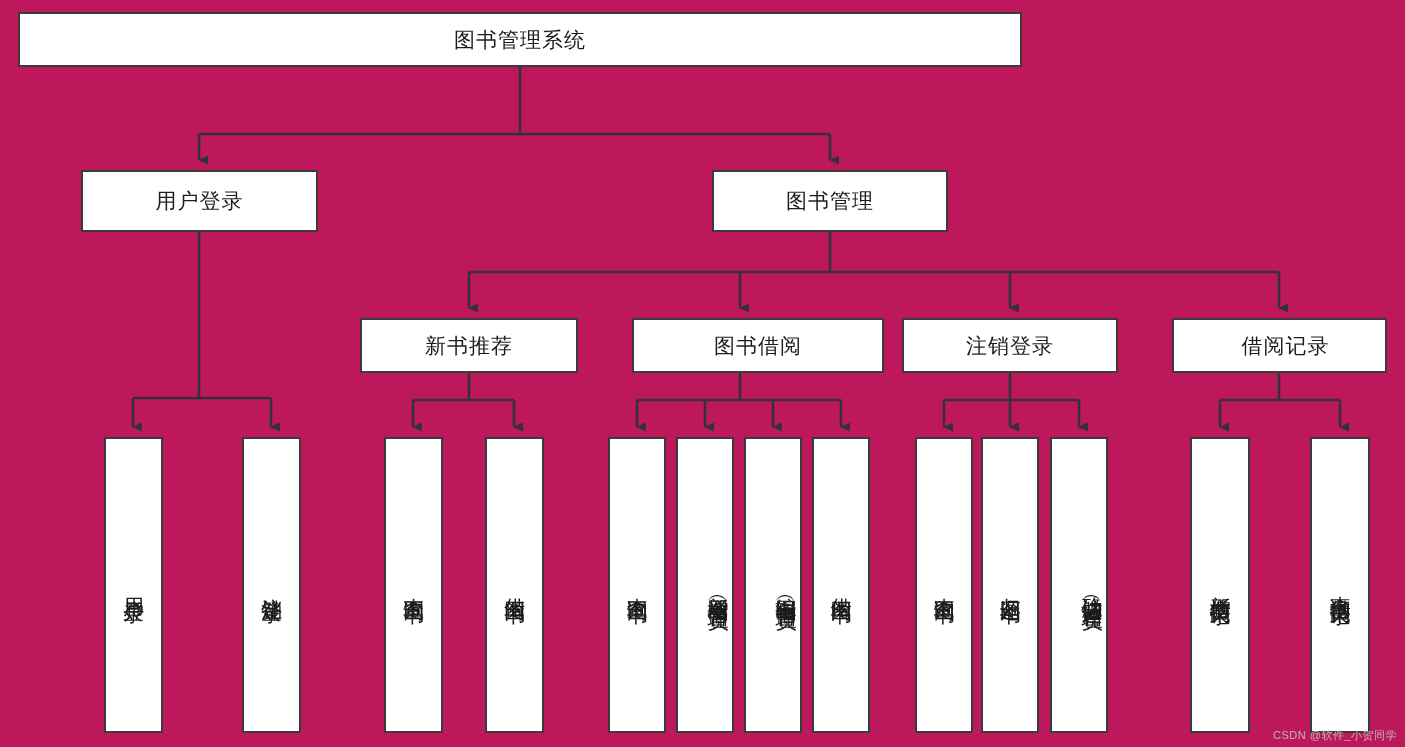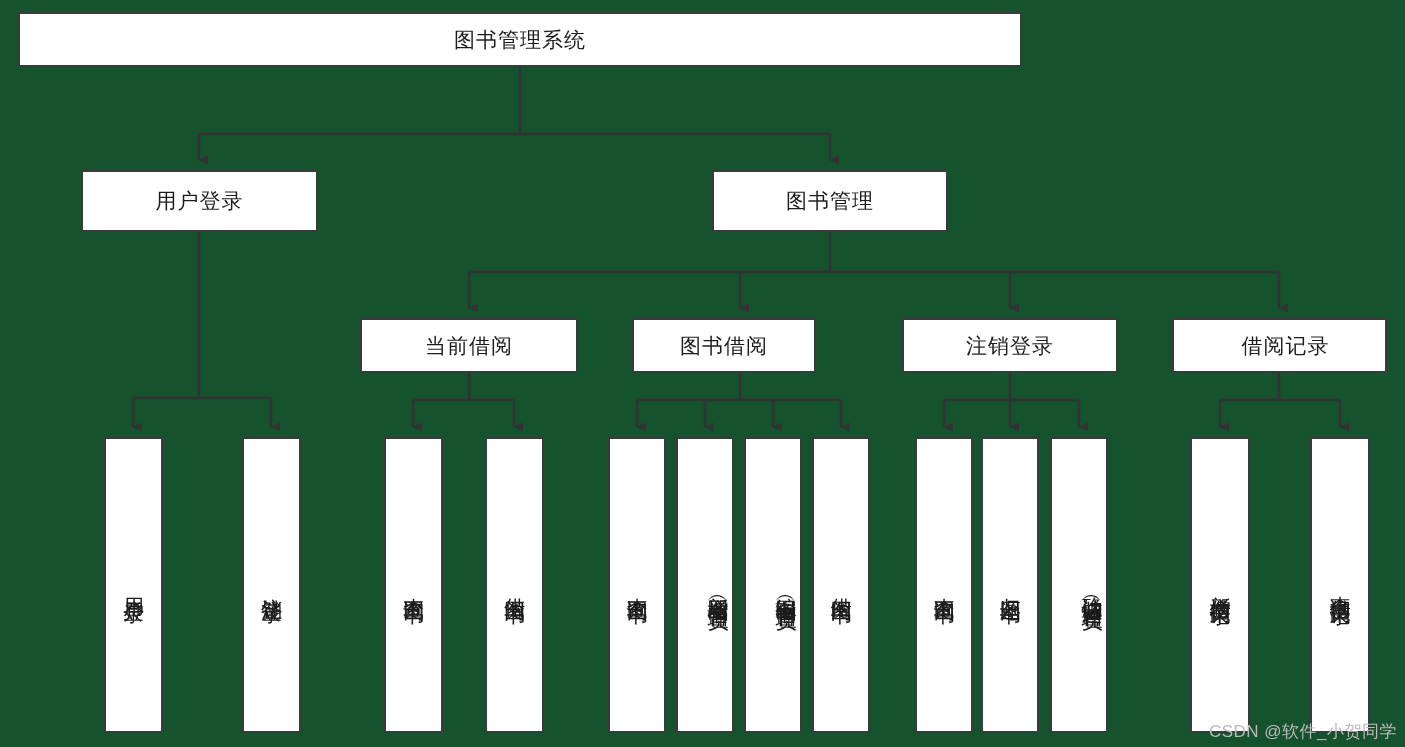--- a/index.html
+++ b/index.html
@@ -7,21 +7,21 @@
     padding: 0;
     background: #ffffff;
   }
   body {
     font-family: "Liberation Sans", "DejaVu Sans", sans-serif;
   }
   #canvas {
     position: relative;
     width: 1405px;
     height: 747px;
-    background: #14532d;
+    background: #be185d;
     overflow: hidden;
   }
   svg.wires {
     position: absolute;
     left: 0;
     top: 0;
     width: 1405px;
     height: 747px;
     pointer-events: none;
   }
@@ -58,21 +58,21 @@
     text-align: center;
   }
   .node-v.center-v {
     align-items: center;
     padding-top: 0;
   }
   .watermark {
     position: absolute;
     right: 8px;
     bottom: 4px;
-    font-size: 17px;
+    font-size: 11px;
     color: #b9b9b9;
     letter-spacing: 0.5px;
     white-space: nowrap;
   }
 </style>
 </head>
 <body>
 
 <div id="canvas">
 
@@ -132,24 +132,24 @@
 
   <div class="node node-h" style="left:81px; top:170px; width:237px; height:62px;">
     <span>用户登录</span>
   </div>
 
   <div class="node node-h" style="left:712px; top:170px; width:236px; height:62px;">
     <span>图书管理</span>
   </div>
 
   <div class="node node-h" style="left:360px; top:318px; width:218px; height:55px;">
-    <span>当前借阅</span>
-  </div>
-
-  <div class="node node-h" style="left:632px; top:318px; width:184px; height:55px;">
+    <span>新书推荐</span>
+  </div>
+
+  <div class="node node-h" style="left:632px; top:318px; width:252px; height:55px;">
     <span>图书借阅</span>
   </div>
 
   <div class="node node-h" style="left:902px; top:318px; width:216px; height:55px;">
     <span>注销登录</span>
   </div>
 
   <div class="node node-h" style="left:1172px; top:318px; width:215px; height:55px;padding-left:12px;">
     <span>借阅记录</span>
   </div>

